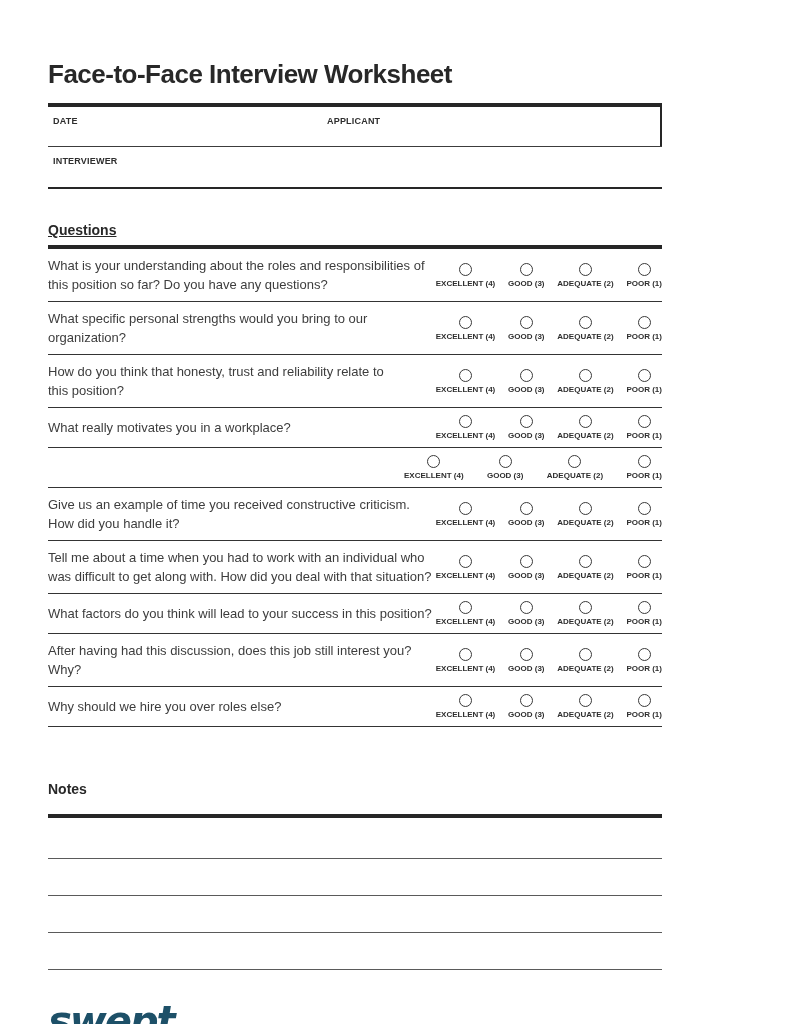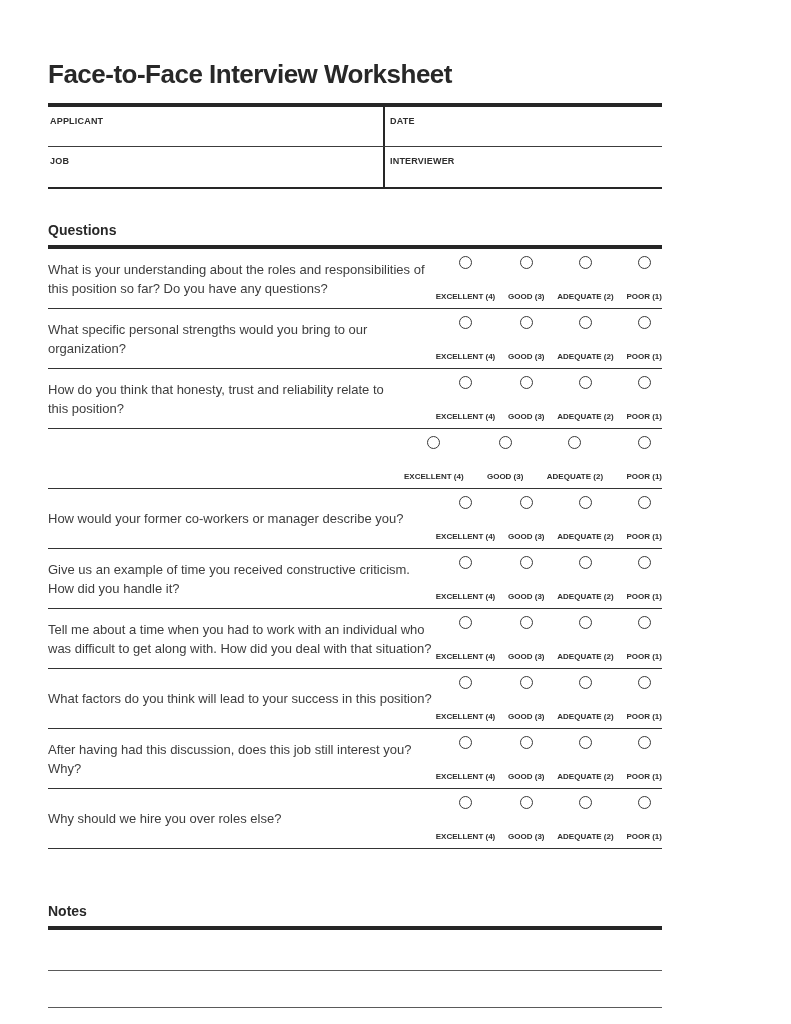--- a/index.html
+++ b/index.html
@@ -37,22 +37,22 @@
     color: #2e2e2e;
     letter-spacing: 0.2px;
   }
   
   .section-heading {
     font-size: 14px;
     font-weight: bold;
     color: #282828;
     line-height: 17px;
   }
-  .questions-heading { margin-top: 33px; margin-bottom: 6px; }
-  .notes-heading { margin-top: 54px; margin-bottom: 6px; }
+  .questions-heading { margin-top: 33px; margin-bottom: 6px; text-decoration: underline; }
+  .notes-heading { margin-top: 54px; margin-bottom: 16px; }
   
   .questions-table { border-top: 4px solid #262626; }
   .q-row {
     display: flex;
     align-items: center;
     border-bottom: 1.5px solid #343434;
     padding: 7px 0;
     min-height: 38px;
     justify-content: space-between;
   }
@@ -66,21 +66,20 @@
   .ratings {
     margin-left: auto;
     width: 258px;
     display: flex;
     justify-content: space-between;
   }
   .rating-col {
     display: flex;
     flex-direction: column;
     align-items: center;
-    gap: 20px;
   }
   .radio {
     width: 13px;
     height: 13px;
     border: 1.6px solid #3a3a3a;
     border-radius: 50%;
     background: #ffffff;
     margin-bottom: 3px;
     cursor: pointer;
   }
@@ -107,31 +106,28 @@
 </style>
 </head>
 <body>
 
 <div class="page">
 
   <h1 class="title">Face-to-Face Interview Worksheet</h1>
 
   <div class="info-table">
     <div class="info-row first">
+      <div class="info-cell right">
+        <span class="info-label">DATE</span>
+      </div>
       <div class="info-cell left">
         <span class="info-label">APPLICANT</span>
       </div>
-      <div class="info-cell right">
-        <span class="info-label">DATE</span>
-      </div>
     </div>
     <div class="info-row">
-      <div class="info-cell left">
-        <span class="info-label">JOB</span>
-      </div>
       <div class="info-cell right">
         <span class="info-label">INTERVIEWER</span>
       </div>
     </div>
   </div>
 
   <div class="section-heading questions-heading">Questions</div>
   <div class="questions-table" id="questions-table">
       <div class="q-row">
         <div class="q-text">What is your understanding about the roles and responsibilities of
@@ -192,41 +188,41 @@
             <span class="radio"></span>
             <span class="rating-label">ADEQUATE (2)</span>
           </div>
           <div class="rating-col">
             <span class="radio"></span>
             <span class="rating-label">POOR (1)</span>
           </div>
         </div>
       </div>
       <div class="q-row">
-        <div class="ratings">
-          <div class="rating-col">
-            <span class="radio"></span>
-            <span class="rating-label">EXCELLENT (4)</span>
-          </div>
-          <div class="rating-col">
-            <span class="radio"></span>
-            <span class="rating-label">GOOD (3)</span>
-          </div>
-          <div class="rating-col">
-            <span class="radio"></span>
-            <span class="rating-label">ADEQUATE (2)</span>
-          </div>
-          <div class="rating-col">
-            <span class="radio"></span>
-            <span class="rating-label">POOR (1)</span>
-          </div>
-        </div>
-      </div>
-      <div class="q-row">
-        <div class="q-text">How would your former co-workers or manager describe you?</div>
+        <div class="q-text">What really motivates you in a workplace?</div>
+        <div class="ratings">
+          <div class="rating-col">
+            <span class="radio"></span>
+            <span class="rating-label">EXCELLENT (4)</span>
+          </div>
+          <div class="rating-col">
+            <span class="radio"></span>
+            <span class="rating-label">GOOD (3)</span>
+          </div>
+          <div class="rating-col">
+            <span class="radio"></span>
+            <span class="rating-label">ADEQUATE (2)</span>
+          </div>
+          <div class="rating-col">
+            <span class="radio"></span>
+            <span class="rating-label">POOR (1)</span>
+          </div>
+        </div>
+      </div>
+      <div class="q-row">
         <div class="ratings">
           <div class="rating-col">
             <span class="radio"></span>
             <span class="rating-label">EXCELLENT (4)</span>
           </div>
           <div class="rating-col">
             <span class="radio"></span>
             <span class="rating-label">GOOD (3)</span>
           </div>
           <div class="rating-col">

